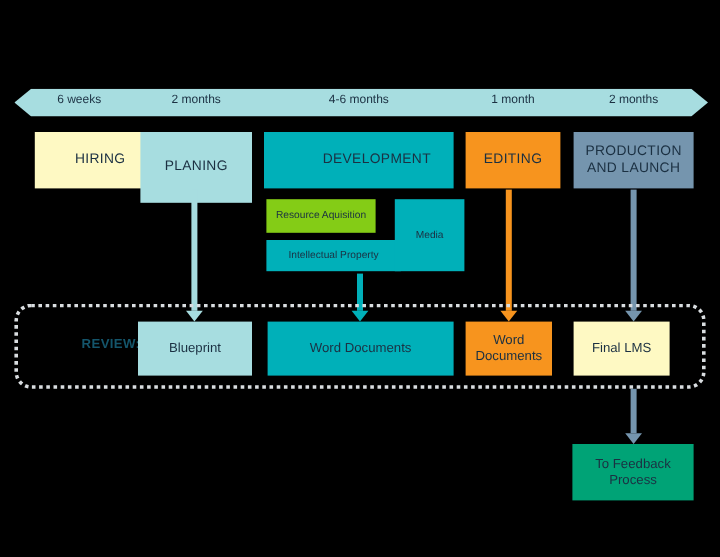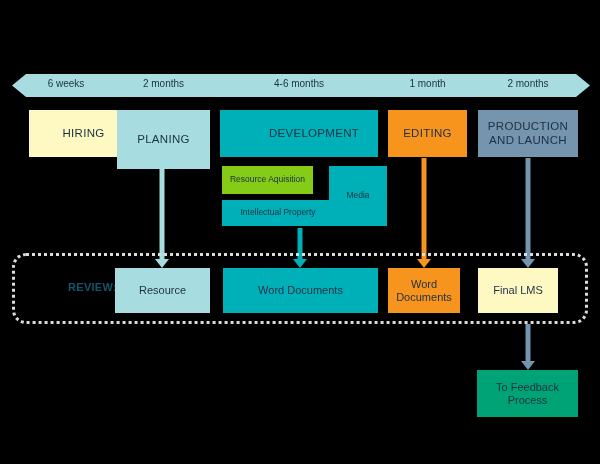--- a/index.html
+++ b/index.html
@@ -91,21 +91,21 @@
 
   <div class="arrow" style="left:521px;top:158px;width:14px;height:110px;">
     <div class="stem" style="width:5px;height:101px;background:#7595AE;"></div>
     <div class="head" style="border-top:9px solid #7595AE;"></div>
   </div>
 
   <div id="reviewbox"></div>
 
   <div id="reviewlabel">REVIEW:</div>
 
-  <div class="box out" style="left:115px;top:268px;width:95px;height:45px;background:#A7DDE0;">Resource</div>
+  <div class="box out" style="left:115px;top:268px;width:95px;height:45px;background:#A7DDE0;">Blueprint</div>
 
   <div class="box out" style="left:223px;top:268px;width:155px;height:45px;background:#00B0B9;">Word Documents</div>
 
   <div class="box out" style="left:388px;top:268px;width:72px;height:45px;background:#F7941E;">Word Documents</div>
 
   <div class="box out" style="left:478px;top:268px;width:80px;height:45px;background:#fef9c3;">Final LMS</div>
 
   <div class="arrow" style="left:521px;top:324px;width:14px;height:46px;">
     <div class="stem" style="width:5px;height:37px;background:#7595AE;"></div>
     <div class="head" style="border-top:9px solid #7595AE;"></div>

